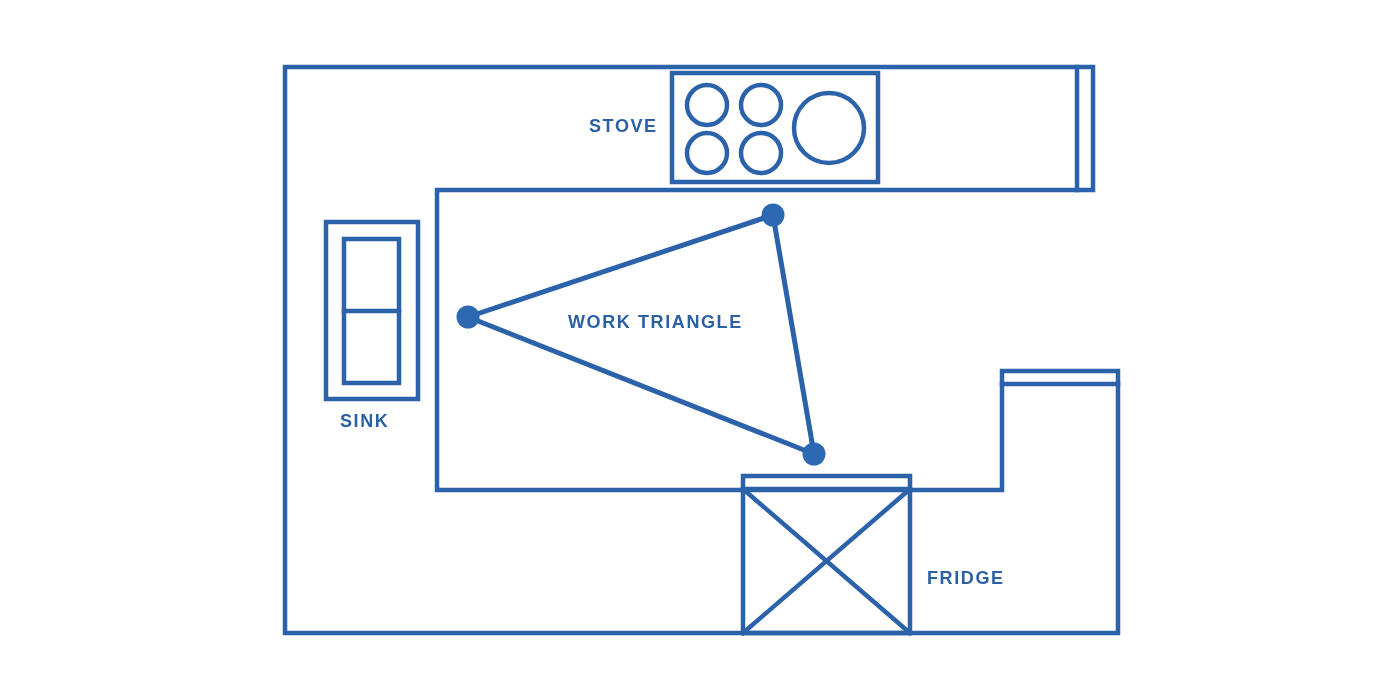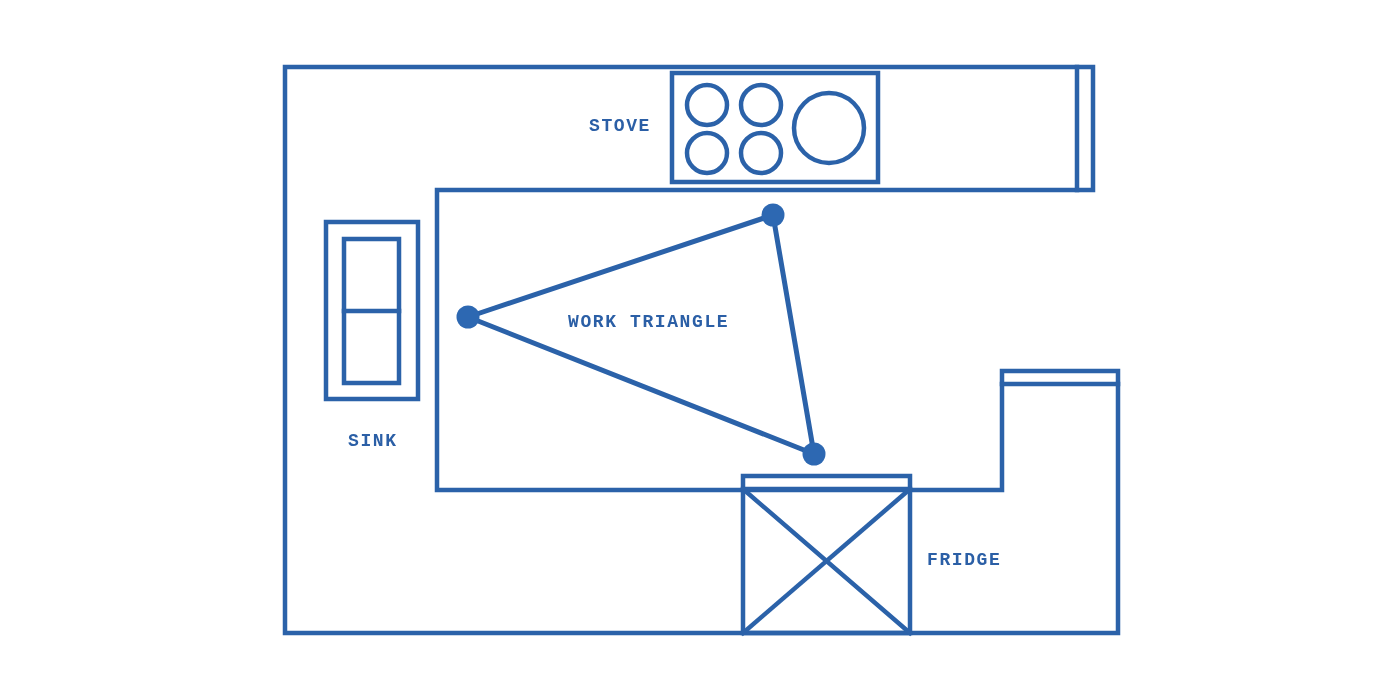--- a/index.html
+++ b/index.html
@@ -28,21 +28,20 @@
   }
   .label {
     position: absolute;
     font-size: 18px;
     font-weight: 600;
     letter-spacing: 1.6px;
     line-height: 1;
     white-space: nowrap;
     color: var(--label-color, #2B5FA6);
     text-transform: uppercase;
-    font-family: Liberation Mono, monospace;
   }
 </style>
 </head>
 <body style="background: rgb(255, 255, 255);">
 
 <div class="stage">
 
   <svg class="plan-svg" width="1400" height="700" viewBox="0 0 1400 700">
 
     <g fill="none" stroke-width="4.5" stroke-linecap="square" stroke-linejoin="miter" stroke="#2B62A9">
@@ -76,16 +75,16 @@
       <circle cx="468" cy="317" r="11.5"></circle>
       <circle cx="773" cy="215" r="11.5"></circle>
       <circle cx="814" cy="454" r="11.5"></circle>
     </g>
   </svg>
 
   <div class="label" style="left:589px; top:117px;">STOVE</div>
 
   <div class="label" style="left:568px; top:313px;">WORK TRIANGLE</div>
 
-  <div class="label" style="left:348px; top:412px;margin-top:20px;">SINK</div>
+  <div class="label" style="left:340px; top:412px;">SINK</div>
 
-  <div class="label" style="left:927px; top:551px;">FRIDGE</div>
+  <div class="label" style="left:927px; top:569px;">FRIDGE</div>
 </div>
 
 </body></html>

